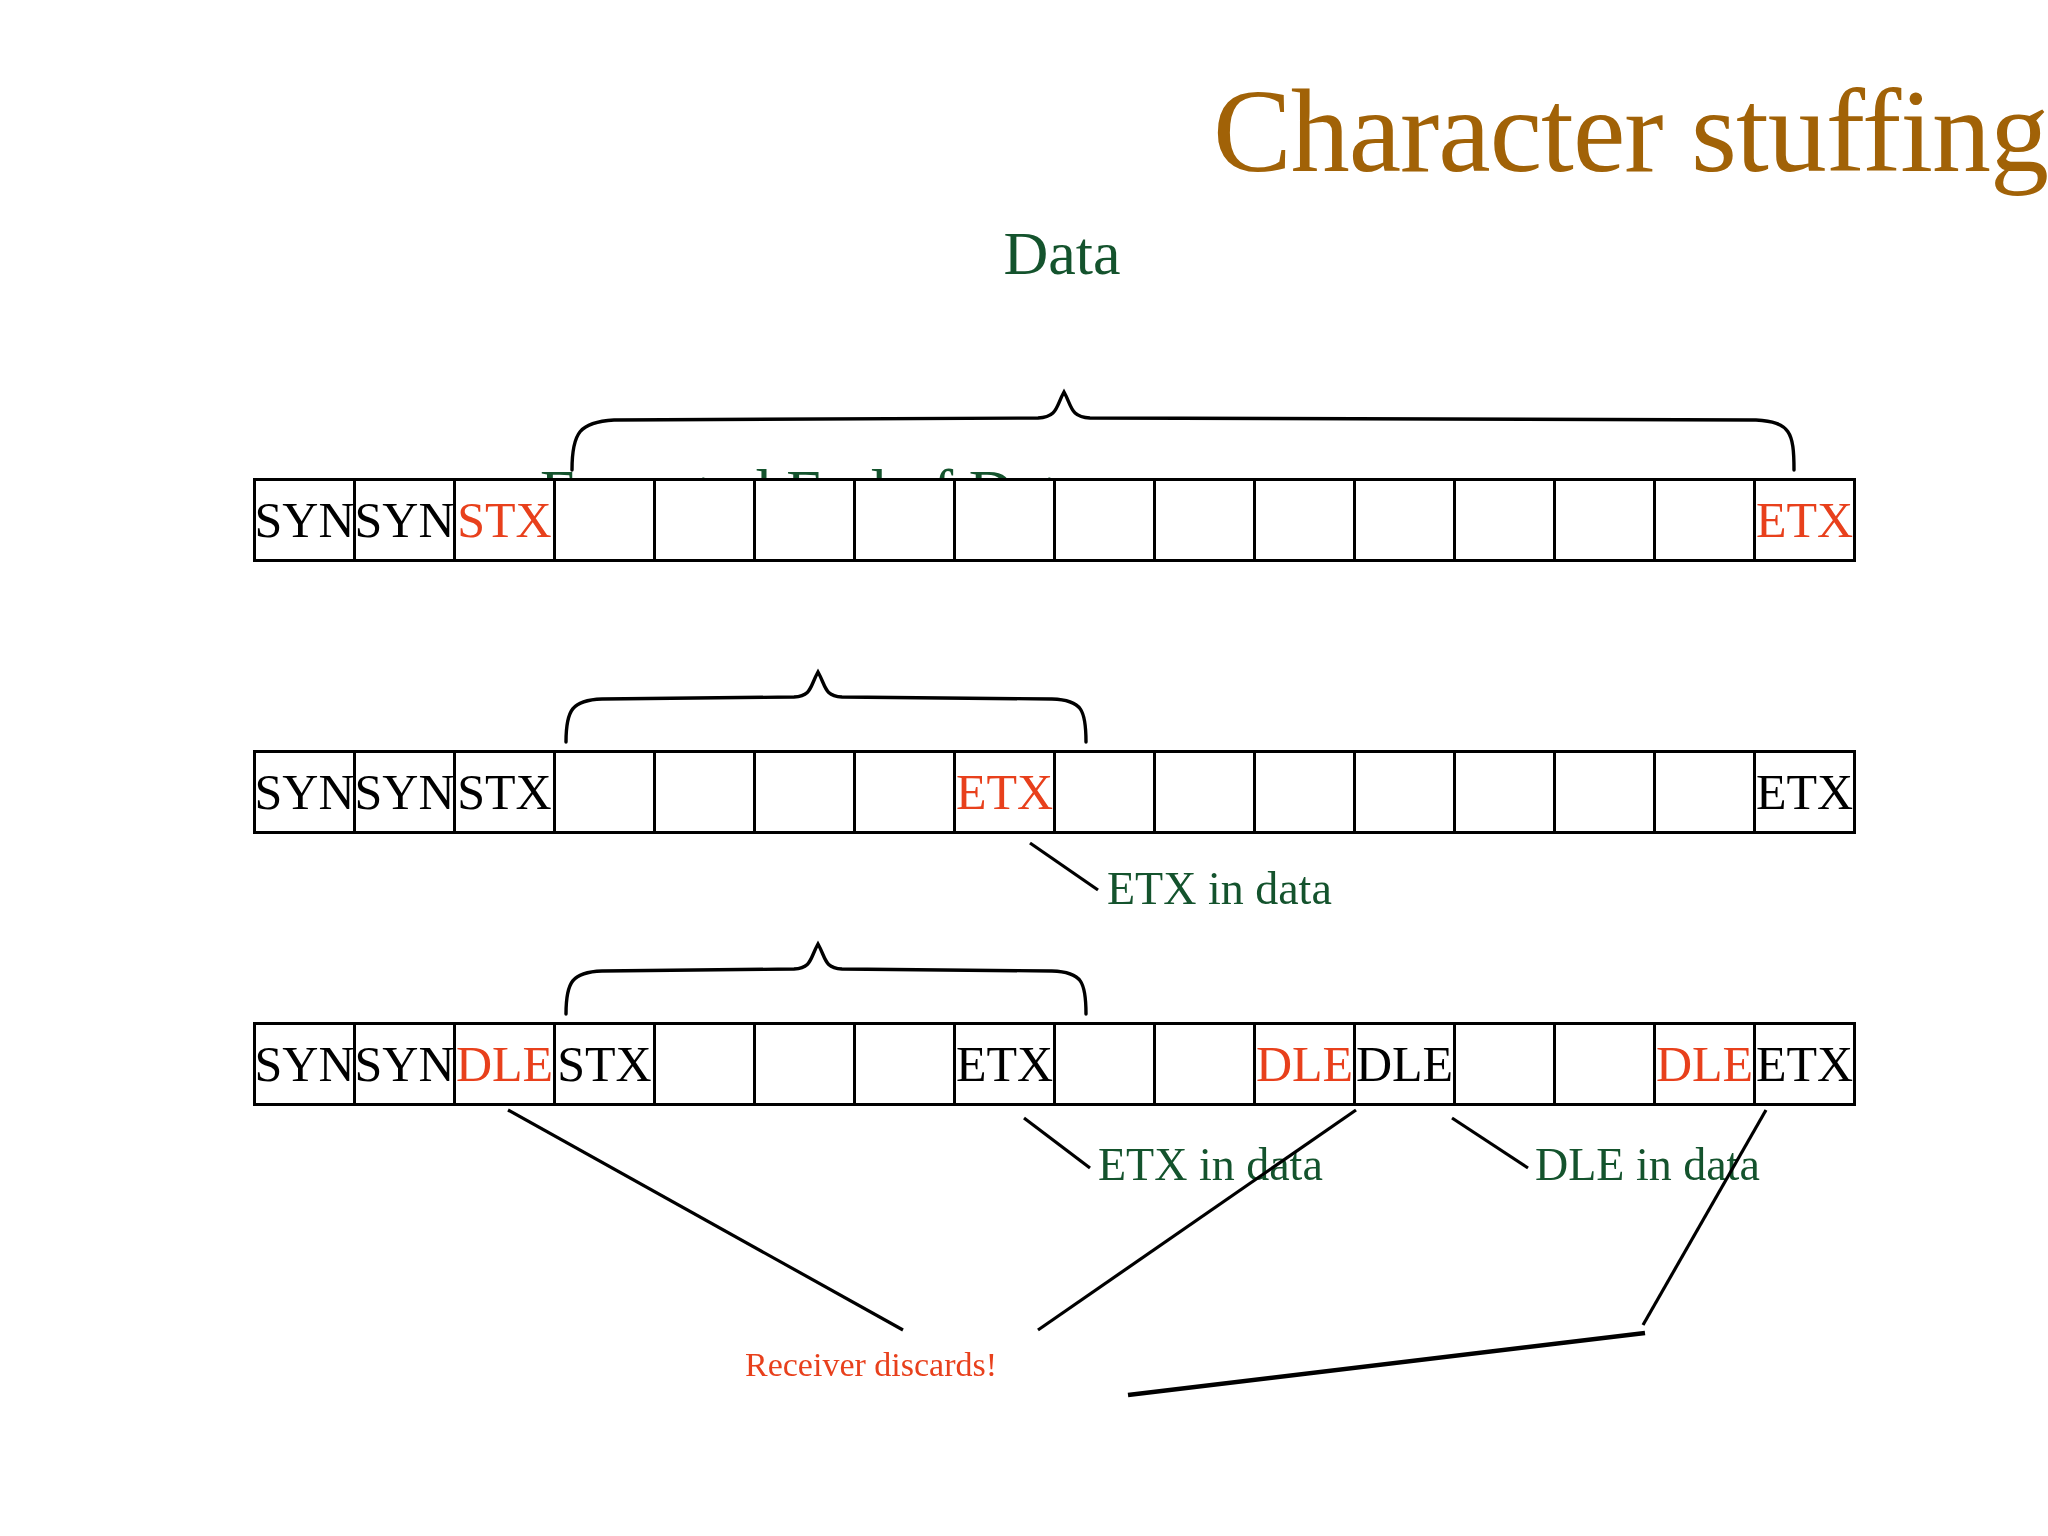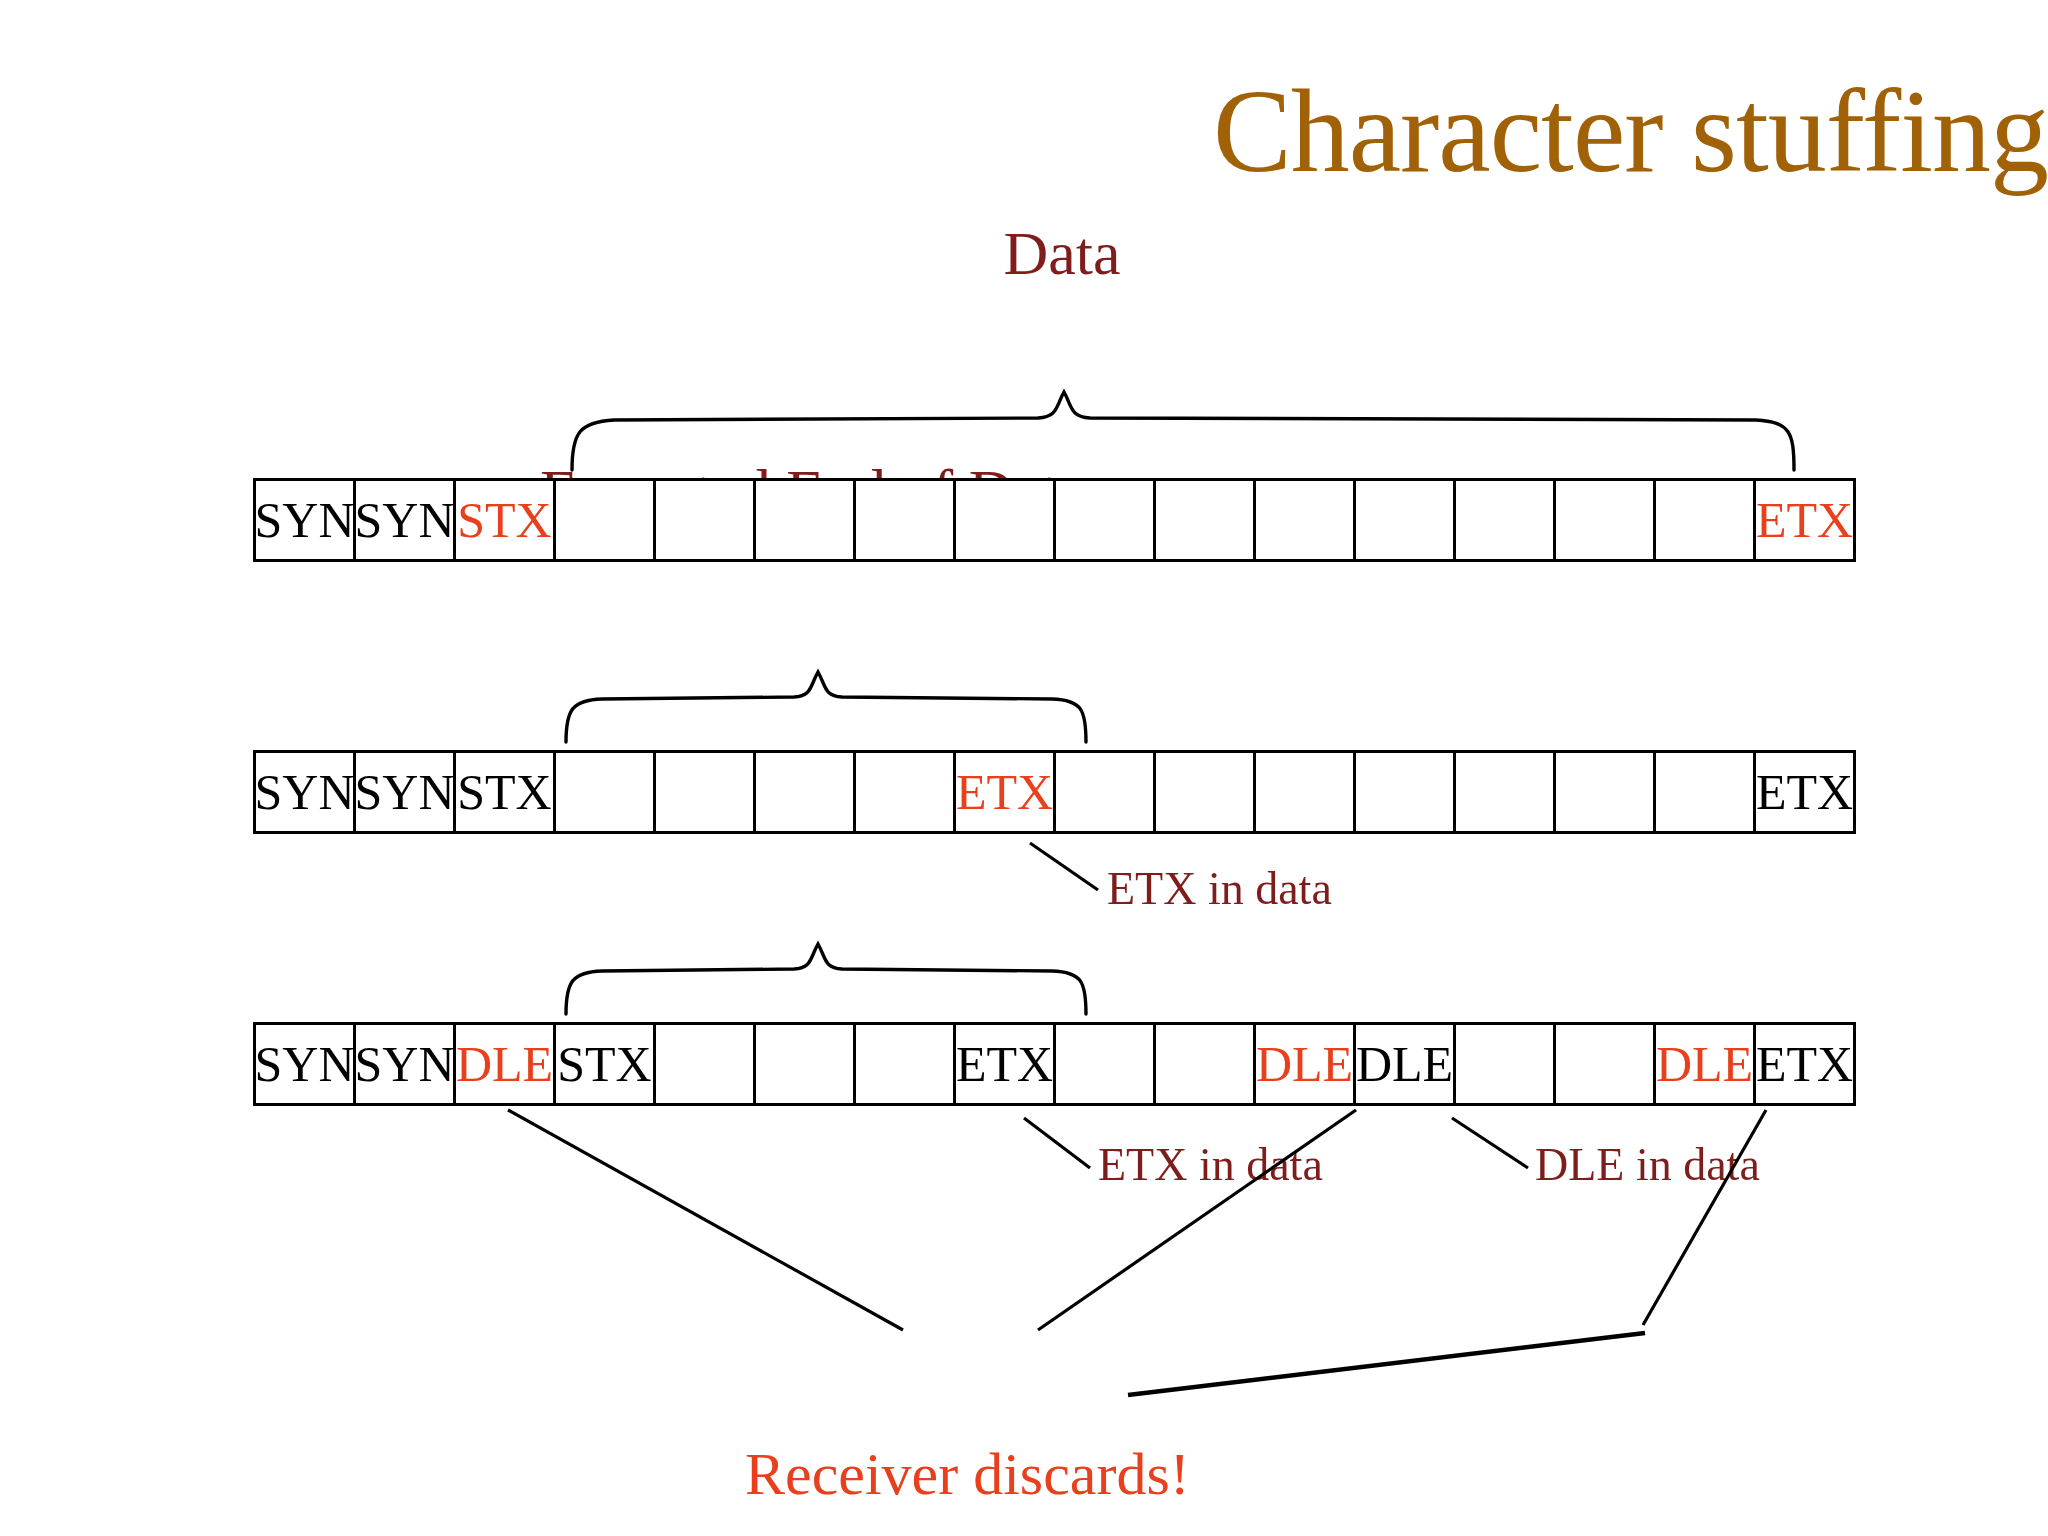--- a/index.html
+++ b/index.html
@@ -55,21 +55,21 @@
   .cell:first-child { margin-left: 0; }
   .cell.red { color: #E8401C; }
   .cell.w-lab { width: 103px; }
   .cell.w-emp { width: 103px; }
 
   
   .label {
     position: absolute;
     font-size: 56px;
     line-height: 1;
-    color: #7f1d1d;
+    color: #14532d;
     white-space: nowrap;
   }
   .label.big {
     font-size: 62px;
   }
   .label.red {
     color: #E8401C;
   }
   
   #overlay {
@@ -92,21 +92,21 @@
   <div class="label big" style="left:1062px; top:222px; transform:translateX(-50%);">Data</div>
 
   <div class="label big" style="left:540px; top:460px;">Expected End of Data</div>
 
   <div class="label" style="left:1107px; top:866px; font-size:46px;">ETX in data</div>
 
   <div class="label" style="left:1098px; top:1142px; font-size:46px;">ETX in data</div>
 
   <div class="label" style="left:1535px; top:1142px; font-size:46px;">DLE in data</div>
 
-  <div class="label red" style="left:745px; top:1444px; font-size:60px;">Receiver discards!</div>
+  <div class="label red" style="left:745px; top:1348px; font-size:34px;">Receiver discards!</div>
 
   <div class="frame-row" id="frame-row-0" style="left:253px; top:478px;">
       <div class="cell w-lab">SYN</div>
       <div class="cell w-lab">SYN</div>
       <div class="cell w-lab red">STX</div>
       <div class="cell w-emp"></div>
       <div class="cell w-emp"></div>
       <div class="cell w-emp"></div>
       <div class="cell w-emp"></div>
       <div class="cell w-emp"></div>

